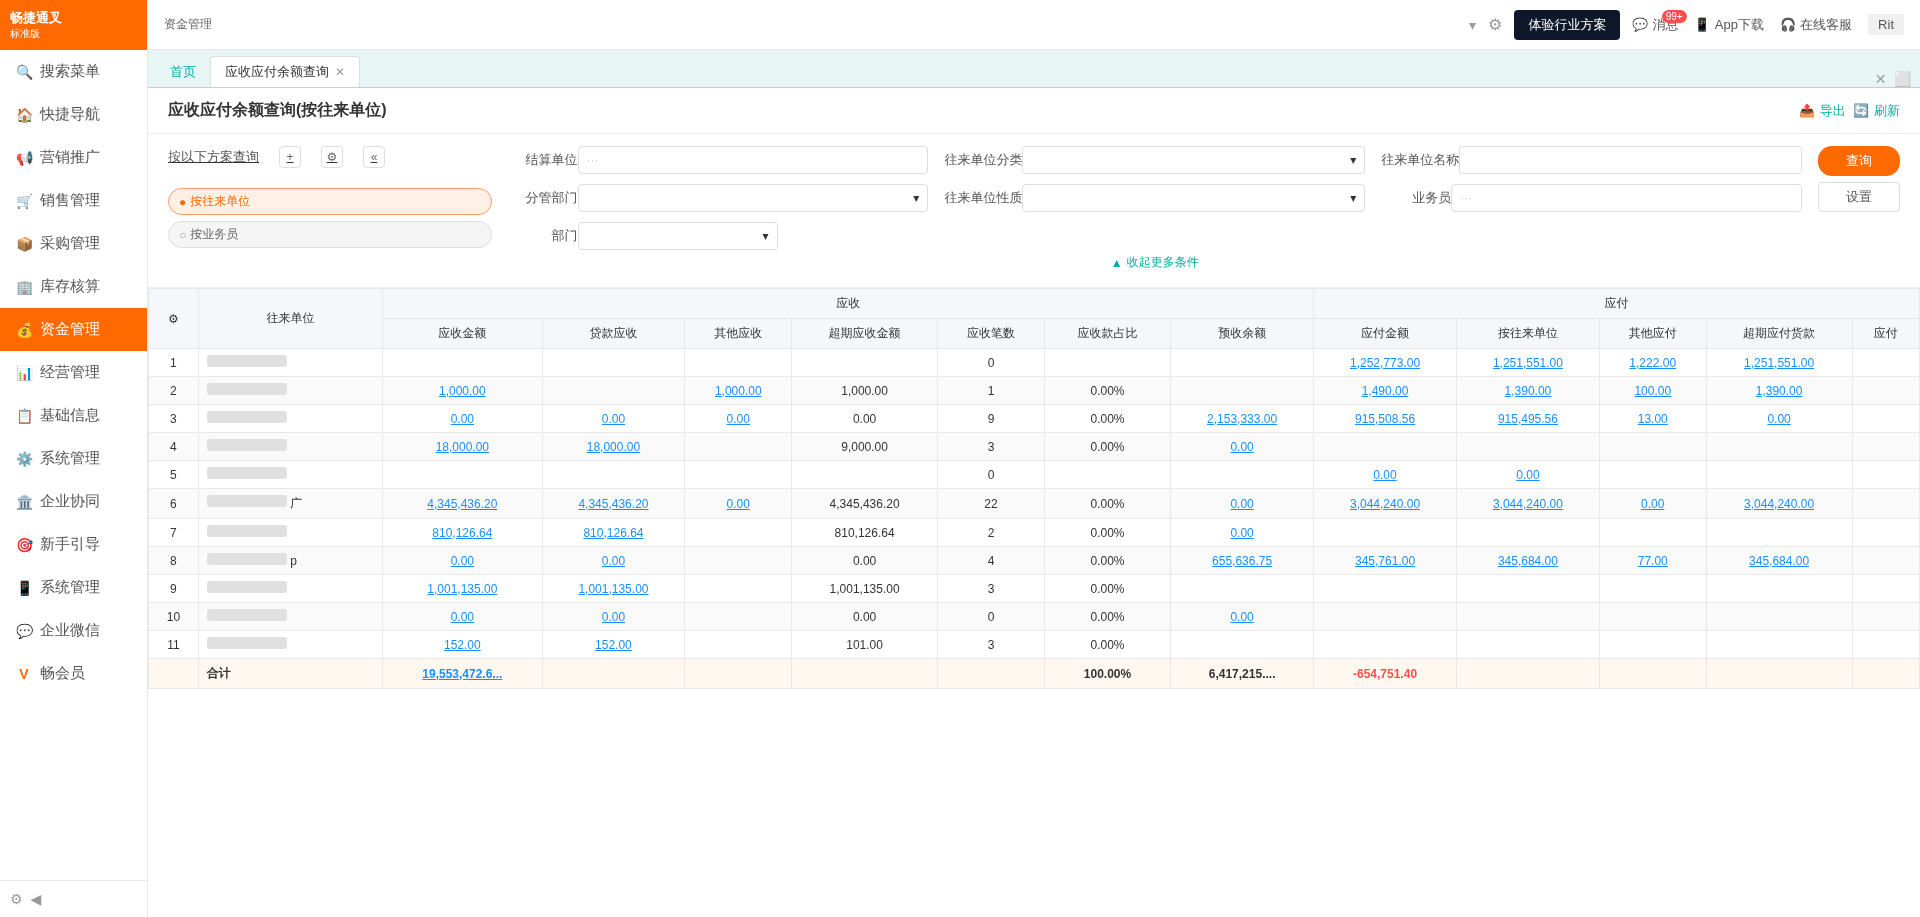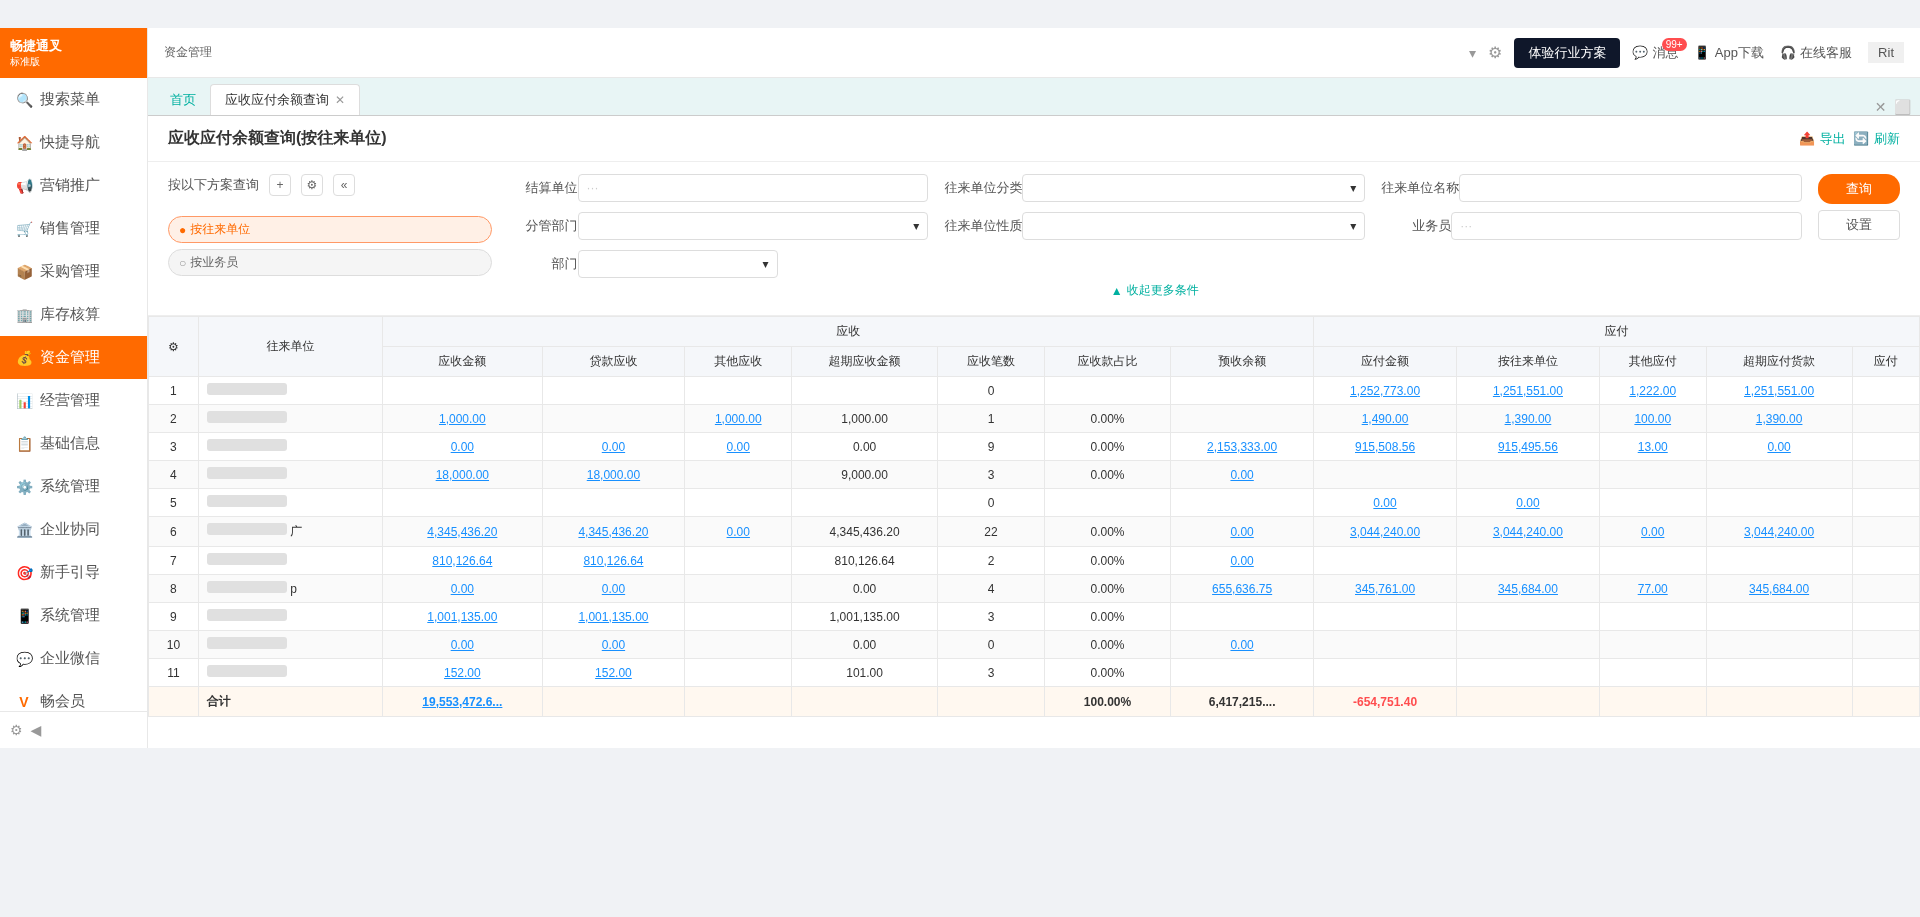--- a/index.html
+++ b/index.html
@@ -1,19 +1,19 @@
 <!DOCTYPE html>
 <html><head>
   <meta charset="utf-8">
   <style>
     * { box-sizing: border-box; margin: 0; padding: 0; }
     body { font-family: 'Microsoft YaHei', Arial, sans-serif; font-size: 12px; background: #f0f2f5; color: #333; overflow: hidden; height: 917px; }
 
     
-    .app-layout { display: flex; height: 720px; margin-top: 28px; }
+    .app-layout { display: flex; height: 917px; }
 
     
     .sidebar { width: 148px; background: #fff; display: flex; flex-direction: column; border-right: 1px solid #e8e8e8; flex-shrink: 0; }
     .sidebar-logo { height: 50px; background: #ff6a00; display: flex; align-items: center; padding: 0 10px; }
     .sidebar-logo-text { color: #fff; font-size: 13px; font-weight: bold; }
     .sidebar-logo-sub { color: #fff; font-size: 10px; }
     .sidebar-nav { flex: 1; overflow-y: auto; }
     .sidebar-item { display: flex; align-items: center; padding: 12px 16px; cursor: pointer; color: #555; gap: 8px; }
     .sidebar-item.active { background: #ff6a00; color: #fff; }
     .sidebar-item-icon { font-size: 14px; width: 16px; text-align: center; }
@@ -41,21 +41,21 @@
     .tab-close { color: #999; font-size: 12px; }
 
     
     .page-header { display: flex; align-items: center; padding: 12px 20px; background: #fff; border-bottom: 1px solid #eee; }
     .page-title { font-size: 16px; font-weight: bold; color: #333; flex: 1; }
     .page-actions { display: flex; gap: 8px; }
     .page-action-btn { display: flex; align-items: center; gap: 4px; color: #00b0a0; font-size: 13px; cursor: pointer; }
 
     
     .filter-area { background: #fff; padding: 12px 20px; border-bottom: 1px solid #eee; }
-    .filter-top { display: flex; align-items: center; gap: 10px; margin-bottom: 12px; }
+    .filter-top { display: flex; align-items: center; gap: 20px; margin-bottom: 12px; text-decoration: underline; }
     .filter-label { color: #555; font-size: 13px; }
     .filter-icon-btn { width: 22px; height: 22px; border: 1px solid #ddd; border-radius: 4px; display: flex; align-items: center; justify-content: center; cursor: pointer; color: #666; font-size: 12px; }
     .filter-scheme { display: flex; align-items: center; gap: 4px; padding: 4px 10px; background: #fff0e6; border: 1px solid #ff9966; border-radius: 14px; color: #ff6a00; font-size: 12px; cursor: pointer; }
     .filter-scheme-inactive { display: flex; align-items: center; gap: 4px; padding: 4px 10px; background: #f5f5f5; border: 1px solid #ddd; border-radius: 14px; color: #666; font-size: 12px; cursor: pointer; }
     .filter-rows { display: flex; flex-direction: column; gap: 10px; }
     .filter-row { display: flex; align-items: center; gap: 16px; }
     .filter-field { display: flex; align-items: center; flex: 1; }
     .filter-field-label { color: #555; font-size: 13px; min-width: 70px; text-align: right; }
     .filter-input { flex: 1; height: 28px; border: 1px solid #ddd; border-radius: 4px; padding: 0 8px; font-size: 12px; color: #333; background: #fff; }
     .filter-input-dots { flex: 1; height: 28px; border: 1px solid #ddd; border-radius: 4px; padding: 0 8px; font-size: 12px; color: #ccc; background: #fff; display: flex; align-items: center; }

